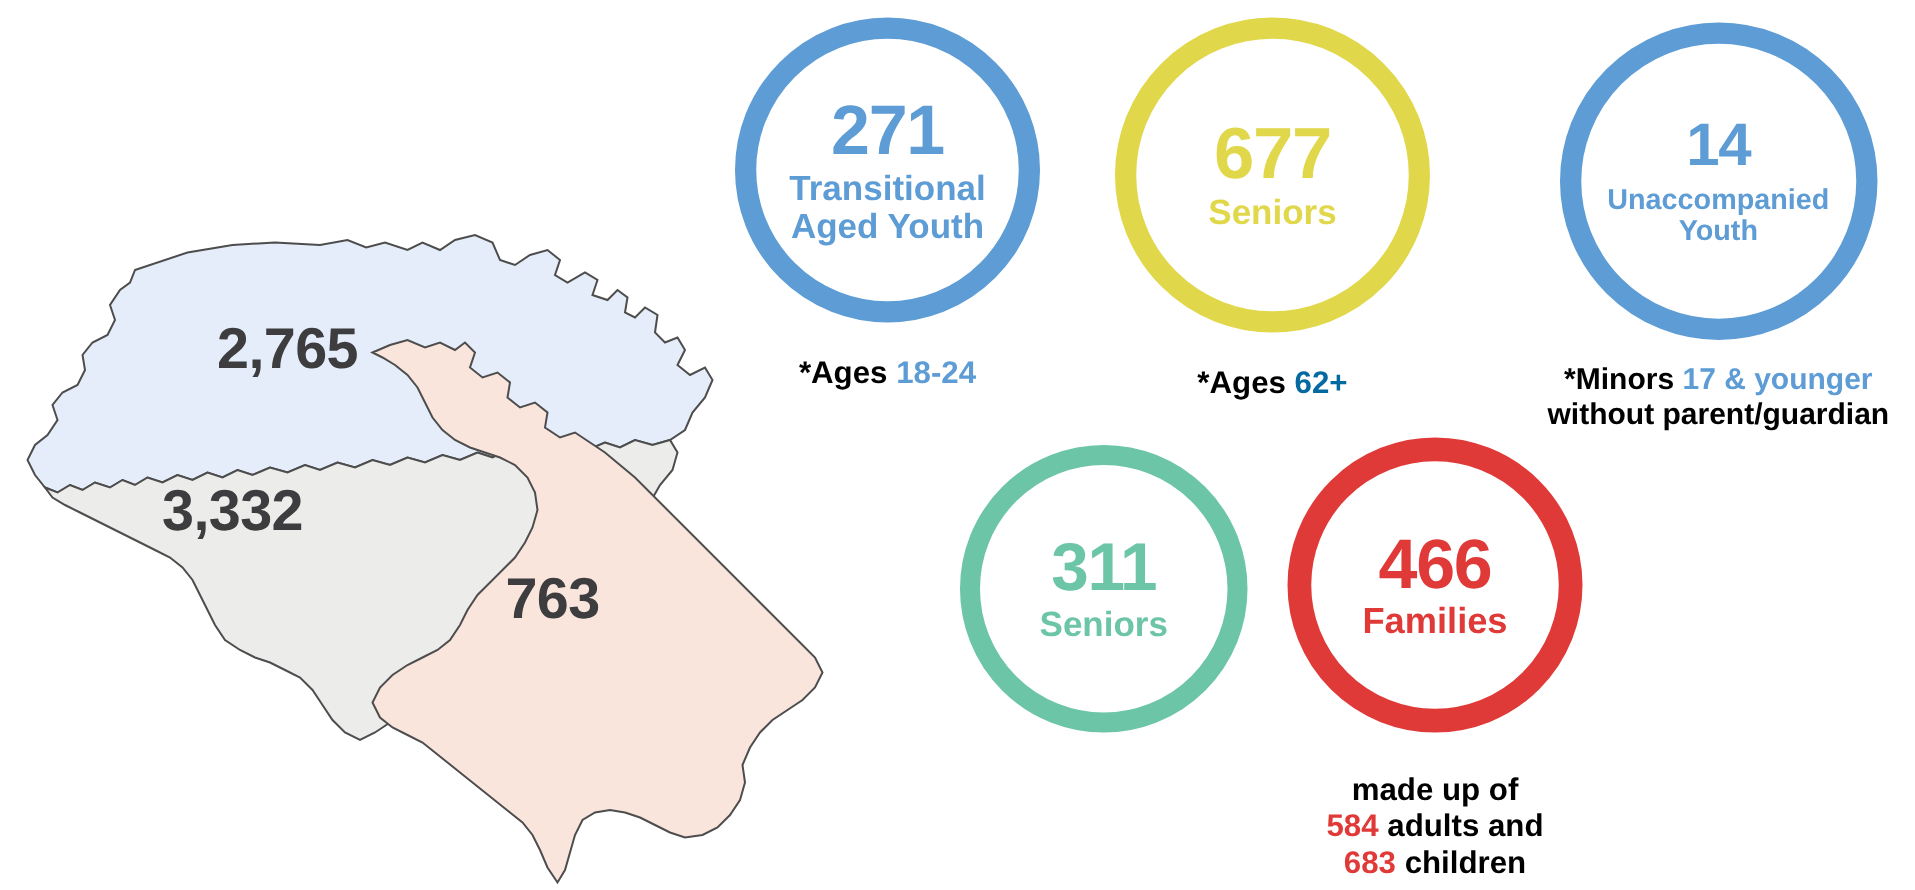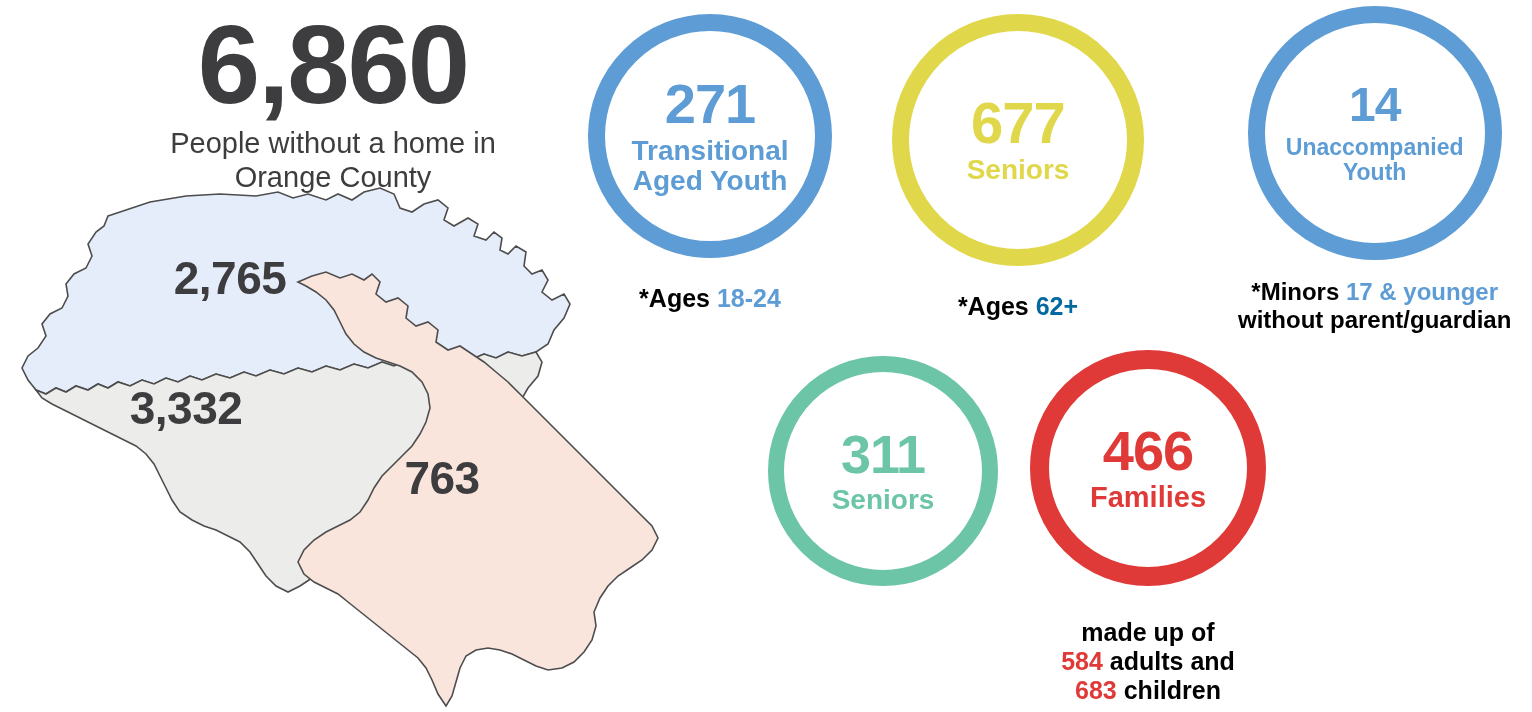--- a/index.html
+++ b/index.html
@@ -97,21 +97,21 @@
     color: #000000;
     line-height: 1.15;
     margin-top: 10px;
     white-space: nowrap;
   }
   .note .hl { font-weight: 700; }
 
   
   #stat-tay       { left: 588px;  top: 14px;  }
   #stat-seniors   { left: 892px;  top: 14px;  }
-  #stat-unacc     { left: 1238px; top: 6px;   }
+  #stat-unacc     { left: 1238px; top: 18px;   }
   #stat-veterans  { left: 768px;  top: 356px; }
   #stat-families  { left: 1030px; top: 350px; }
 
   #stat-tay .ring      { width: 244px; height: 244px; border: 17px solid #5d9cd4; }
   #stat-seniors .ring  { width: 252px; height: 252px; border: 17px solid #e0d84a; }
   #stat-unacc .ring    { width: 254px; height: 254px; border: 17px solid #5d9cd4; }
   #stat-veterans .ring { width: 230px; height: 230px; border: 16px solid #6cc5a6; }
   #stat-families .ring { width: 236px; height: 236px; border: 19px solid #e03a38; }
 
   #stat-tay .ring-number      { font-size: 56px; color: #5d9cd4; }
@@ -128,27 +128,20 @@
   #note-tay      { font-size: 25px; }
   #note-seniors  { font-size: 25px; }
   #note-unacc    { font-size: 24px; margin-top: 2px; }
   #note-families { font-size: 25px; margin-top: 16px; line-height: 1.16; }
 </style>
 </head>
 <body>
 
 <div id="canvas">
 
-  <div id="headline-block">
-    <div id="headline-number">6,860</div>
-    <div id="headline-caption">
-      <div>People without a home in</div>
-      <div>Orange County</div>
-    </div>
-  </div>
 
   <div id="map-wrap">
     <svg id="map-svg" viewBox="0 0 690 528" xmlns="http://www.w3.org/2000/svg">
 
       <path id="region-north" class="region-path" fill="#e4edf9" d="M 100,34 L 142,20 L 178,14 L 212,12 L 248,14 L 270,10 L 285,16
                L 300,12 L 318,18 L 330,12 L 344,18 L 356,10 L 372,6 L 386,12
                L 392,26 L 404,30 L 416,22 L 430,18 L 440,26 L 436,38 L 446,44
                L 460,36 L 470,42 L 466,54 L 478,58 L 486,50 L 494,56 L 492,68
                L 500,72 L 508,64 L 518,70 L 516,84 L 524,92 L 534,88 L 540,98
                L 534,110 L 544,118 L 556,112 L 562,122 L 556,136 L 546,148

